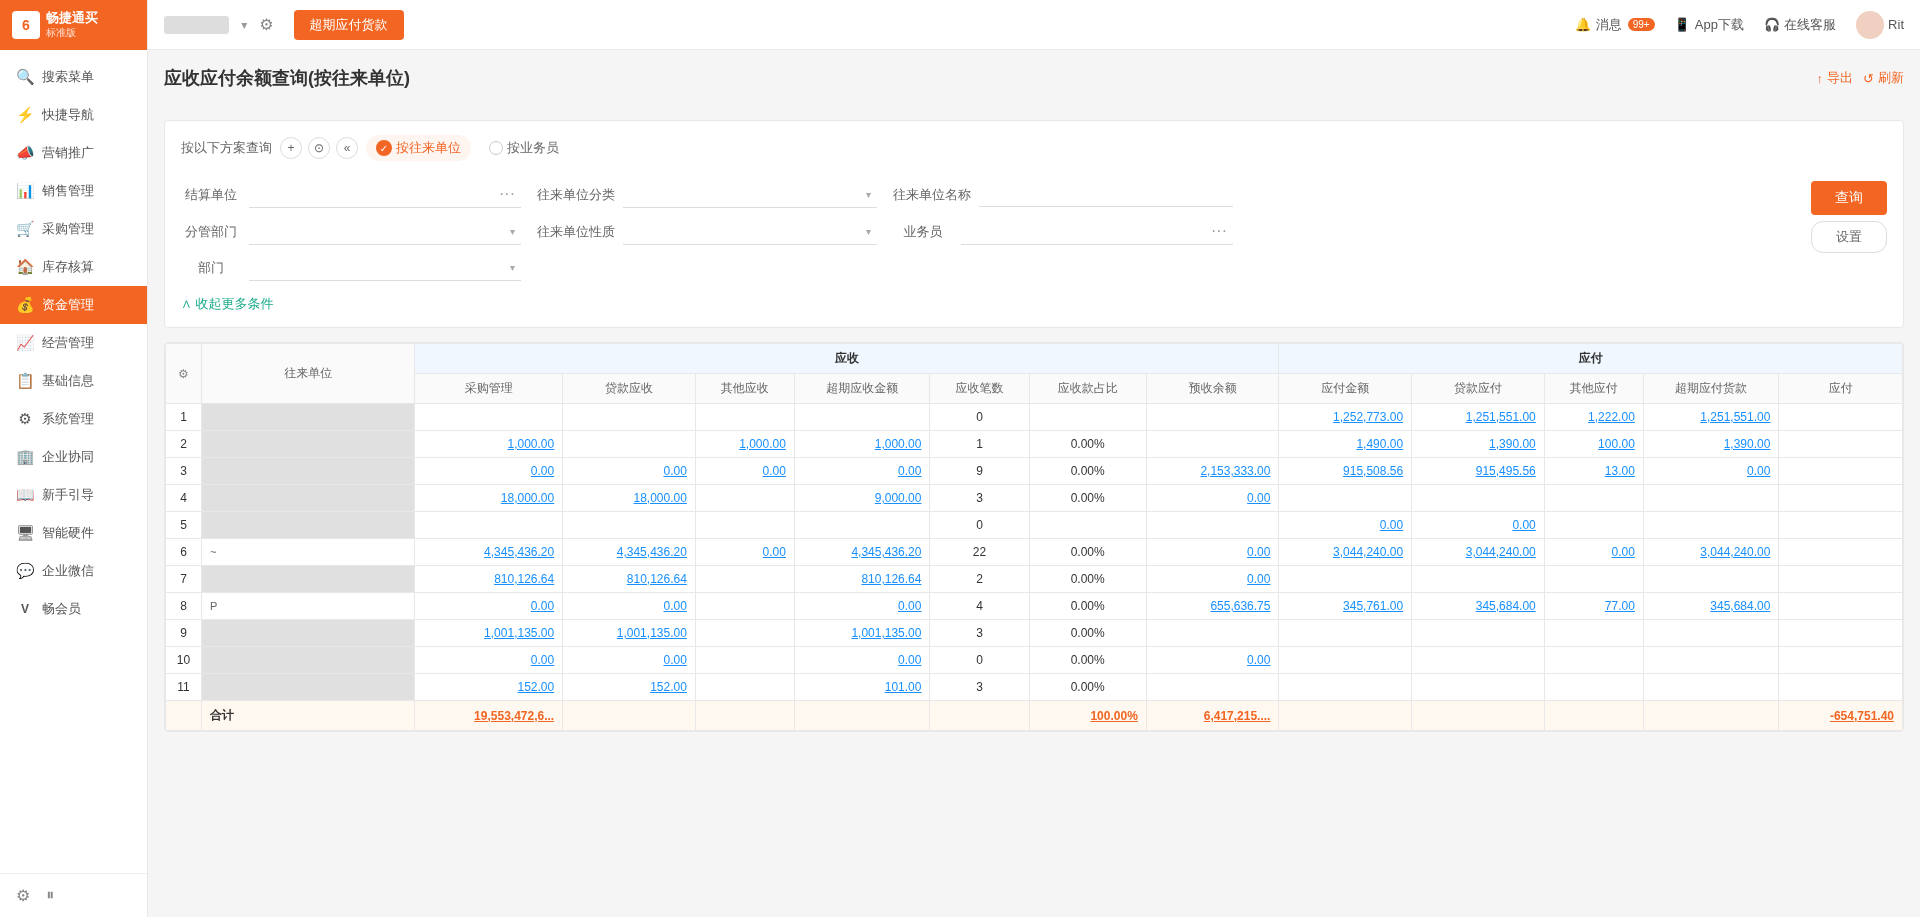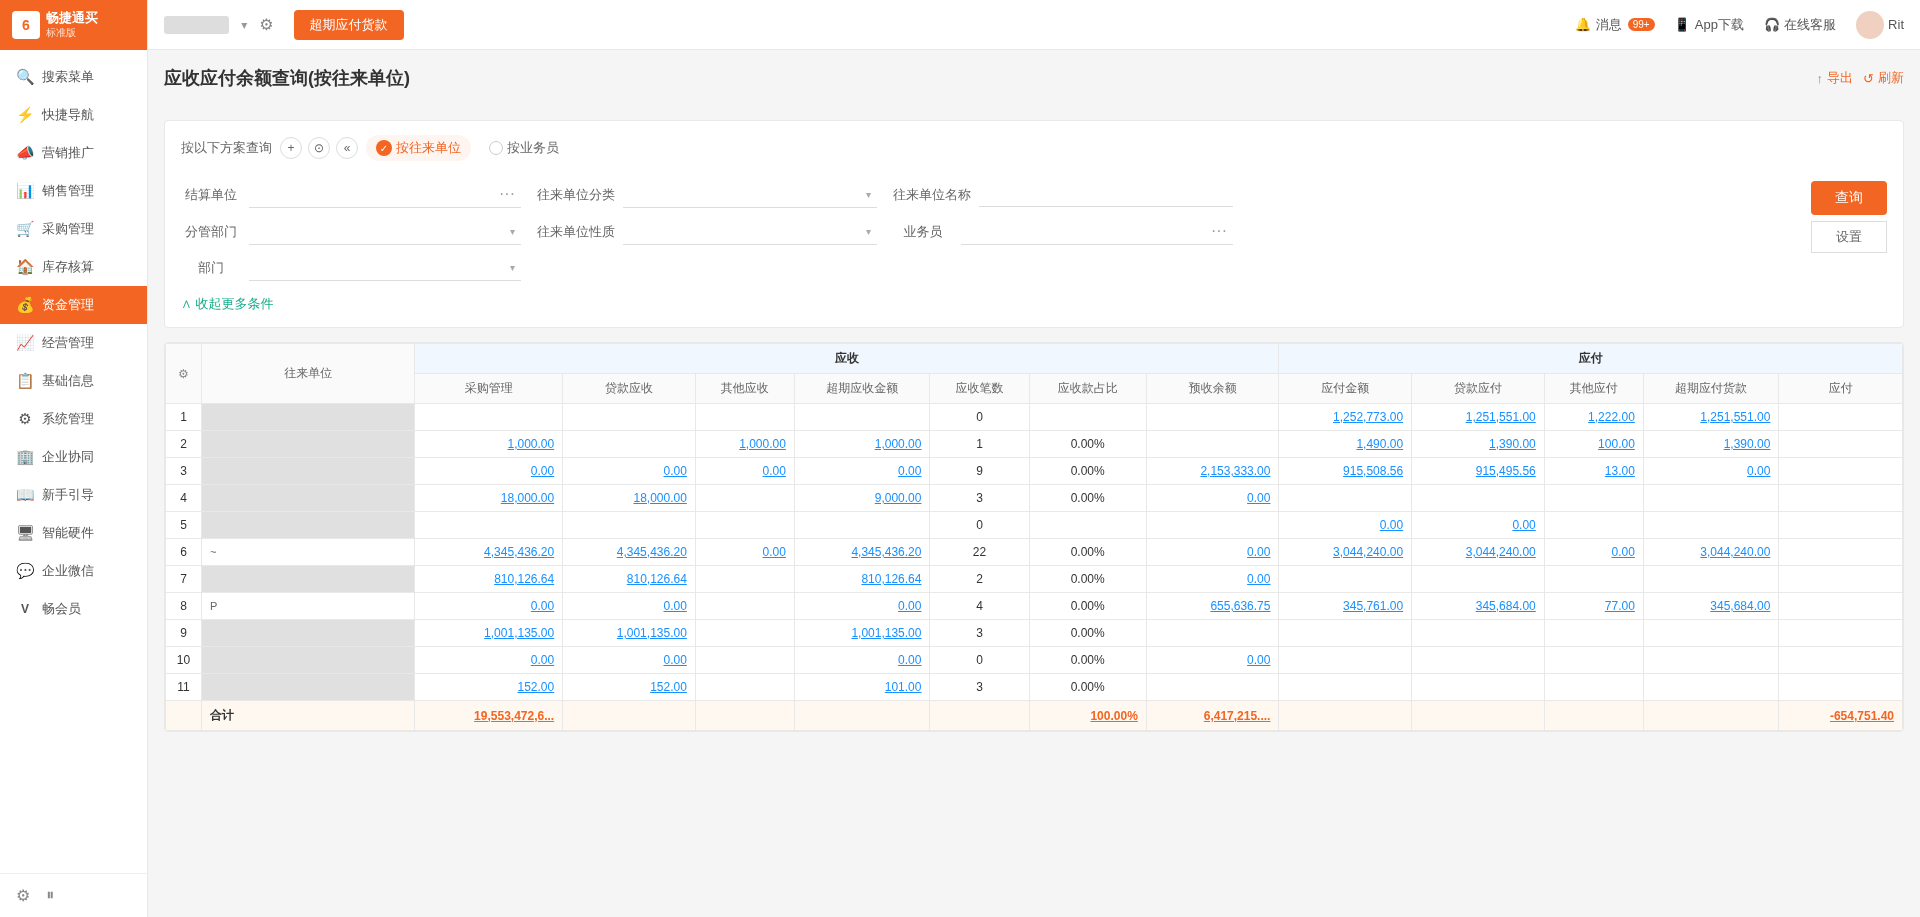--- a/index.html
+++ b/index.html
@@ -200,21 +200,21 @@
       border-radius: 4px;
       padding: 8px 24px;
       font-size: 14px;
       cursor: pointer;
       white-space: nowrap;
     }
     .set-btn {
       background: #fff;
       color: #666;
       border: 1px solid #ddd;
-      border-radius: 0;
+      border-radius: 12px;
       padding: 6px 20px;
       font-size: 13px;
       cursor: pointer;
       white-space: nowrap;
     }
 
     
     .table-wrapper {
       background: #fff;
       border-radius: 4px;

